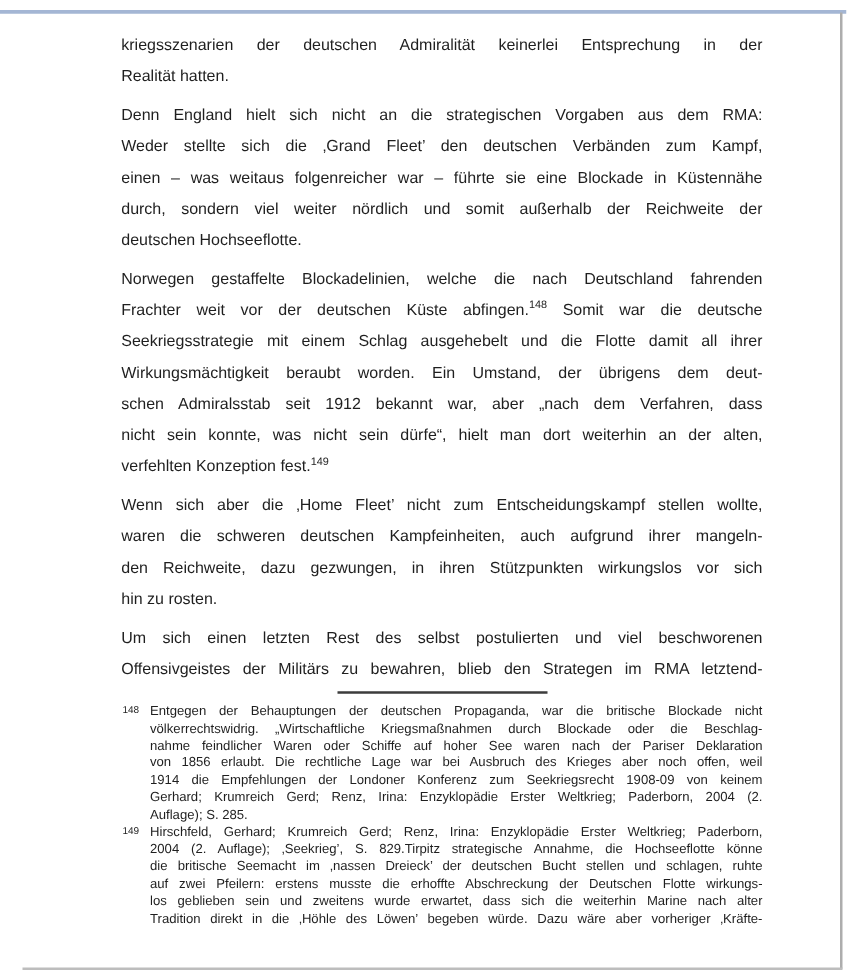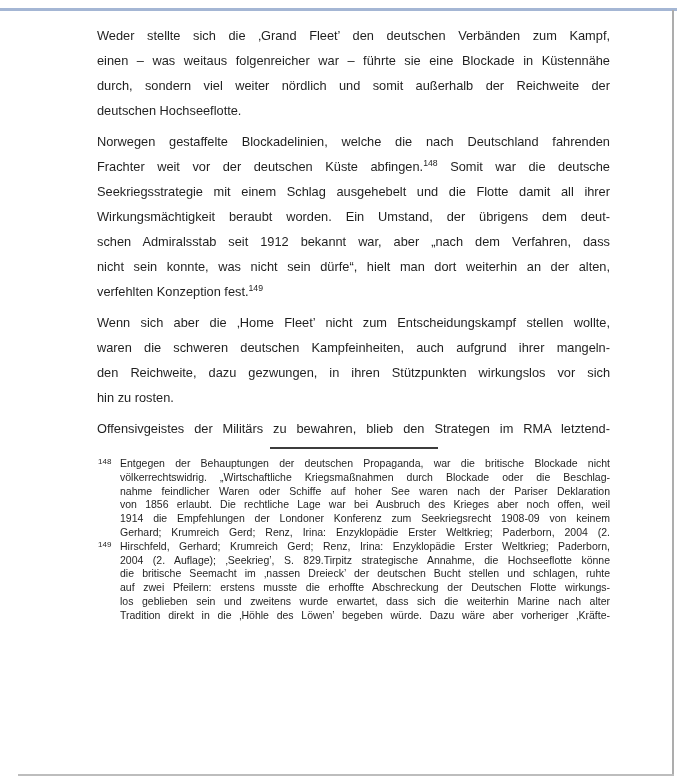--- a/index.html
+++ b/index.html
@@ -85,20 +85,25 @@
 <body>
 
 <div class="page">
   <div class="top-rule"></div>
   <div class="right-rule"></div>
   <div class="bottom-rule"></div>
 
   <div class="content">
     <div class="body-text">
         <div class="para">
+          <div class="line">kriegsszenarien der deutschen Admiralität keinerlei Entsprechung in der</div>
+          <div class="line last">Realität hatten.</div>
+        </div>
+        <div class="para">
+          <div class="line">Denn England hielt sich nicht an die strategischen Vorgaben aus dem RMA:</div>
           <div class="line">Weder stellte sich die ‚Grand Fleet’ den deutschen Verbänden zum Kampf,</div>
           <div class="line">einen – was weitaus folgenreicher war – führte sie eine Blockade in Küstennähe</div>
           <div class="line">durch, sondern viel weiter nördlich und somit außerhalb der Reichweite der</div>
           <div class="line last">deutschen Hochseeflotte.</div>
         </div>
         <div class="para">
           <div class="line">Norwegen gestaffelte Blockadelinien, welche die nach Deutschland fahrenden</div>
           <div class="line">Frachter weit vor der deutschen Küste abfingen.<sup>148</sup> Somit war die deutsche</div>
           <div class="line">Seekriegsstrategie mit einem Schlag ausgehebelt und die Flotte damit all ihrer</div>
           <div class="line">Wirkungsmächtigkeit beraubt worden. Ein Umstand, der übrigens dem deut-</div>
@@ -106,33 +111,35 @@
           <div class="line">nicht sein konnte, was nicht sein dürfe“, hielt man dort weiterhin an der alten,</div>
           <div class="line last">verfehlten Konzeption fest.<sup>149</sup></div>
         </div>
         <div class="para">
           <div class="line">Wenn sich aber die ‚Home Fleet’ nicht zum Entscheidungskampf stellen wollte,</div>
           <div class="line">waren die schweren deutschen Kampfeinheiten, auch aufgrund ihrer mangeln-</div>
           <div class="line">den Reichweite, dazu gezwungen, in ihren Stützpunkten wirkungslos vor sich</div>
           <div class="line last">hin zu rosten.</div>
         </div>
         <div class="para">
+          <div class="line">Um sich einen letzten Rest des selbst postulierten und viel beschworenen</div>
           <div class="line">Offensivgeistes der Militärs zu bewahren, blieb den Strategen im RMA letztend-</div>
         </div>
       </div>
     <hr class="fn-separator">
     <div class="footnotes">
         <div class="footnote">
           <span class="fn-num">148</span>
           <div class="fn-line">Entgegen der Behauptungen der deutschen Propaganda, war die britische Blockade nicht</div>
           <div class="fn-line">völkerrechtswidrig. „Wirtschaftliche Kriegsmaßnahmen durch Blockade oder die Beschlag-</div>
           <div class="fn-line">nahme feindlicher Waren oder Schiffe auf hoher See waren nach der Pariser Deklaration</div>
           <div class="fn-line">von 1856 erlaubt. Die rechtliche Lage war bei Ausbruch des Krieges aber noch offen, weil</div>
           <div class="fn-line">1914 die Empfehlungen der Londoner Konferenz zum Seekriegsrecht 1908-09 von keinem</div>
           <div class="fn-line">Gerhard; Krumreich Gerd; Renz, Irina: Enzyklopädie Erster Weltkrieg; Paderborn, 2004 (2.</div>
+          <div class="fn-line last">Auflage); S. 285.</div>
         </div>
         <div class="footnote">
           <span class="fn-num">149</span>
           <div class="fn-line">Hirschfeld, Gerhard; Krumreich Gerd; Renz, Irina: Enzyklopädie Erster Weltkrieg; Paderborn,</div>
           <div class="fn-line">2004 (2. Auflage); ‚Seekrieg’, S. 829.Tirpitz strategische Annahme, die Hochseeflotte könne</div>
           <div class="fn-line">die britische Seemacht im ‚nassen Dreieck’ der deutschen Bucht stellen und schlagen, ruhte</div>
           <div class="fn-line">auf zwei Pfeilern: erstens musste die erhoffte Abschreckung der Deutschen Flotte wirkungs-</div>
           <div class="fn-line">los geblieben sein und zweitens wurde erwartet, dass sich die weiterhin Marine nach alter</div>
           <div class="fn-line">Tradition direkt in die ‚Höhle des Löwen’ begeben würde. Dazu wäre aber vorheriger ‚Kräfte-</div>
         </div>

